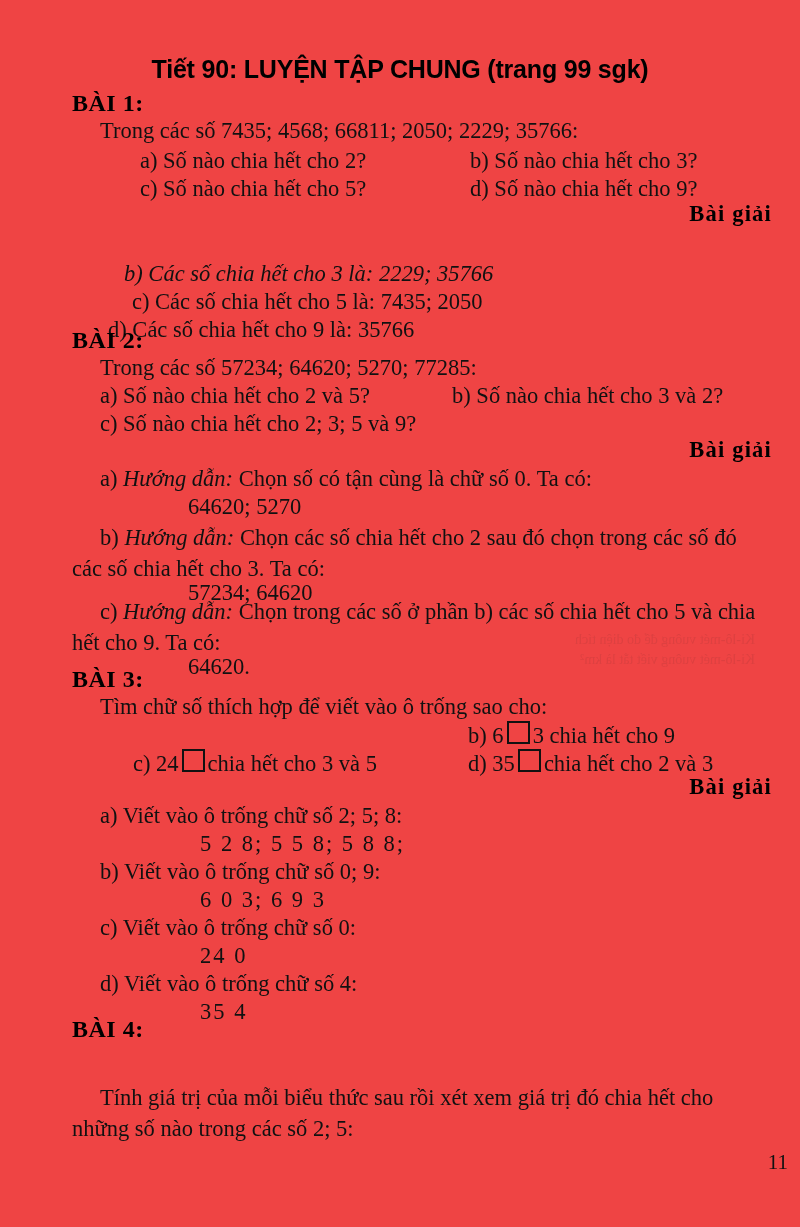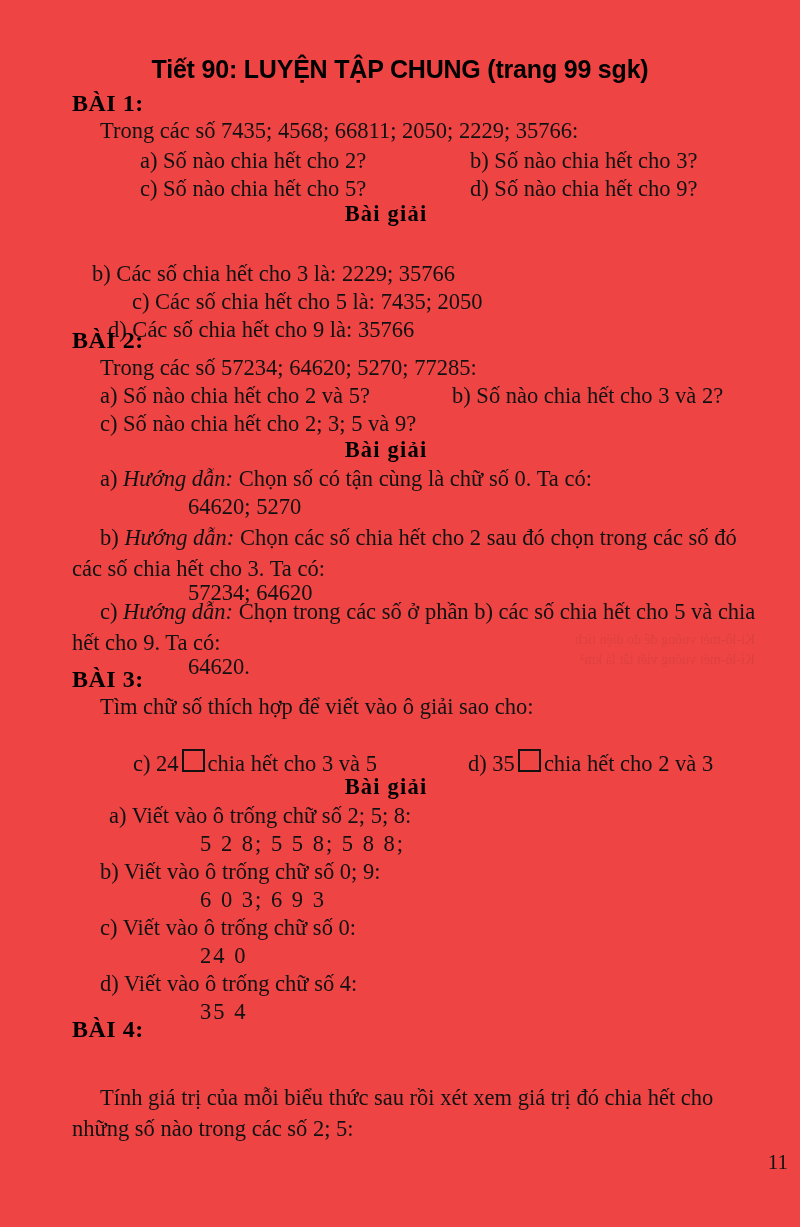--- a/index.html
+++ b/index.html
@@ -47,21 +47,21 @@
     color: #111;
   }
   .line.wrap {
     white-space: normal;
     line-height: 31px;
   }
   .center-head {
     position: absolute;
     width: 772px;
     left: 0;
-    text-align: center;
+    text-align: right;
     font-weight: bold;
     font-size: 22.5px;
     letter-spacing: 1.2px;
     color: #000;
   }
   .ital {
     font-style: italic;
   }
   
   .box {
@@ -110,21 +110,21 @@
 
   <div class="line" style="left:100px; top:118px;">Trong các số 7435; 4568; 66811; 2050; 2229; 35766:</div>
 
   <div class="line" style="left:140px; top:148px;">a) Số nào chia hết cho 2?</div>
   <div class="line" style="left:470px; top:148px;">b) Số nào chia hết cho 3?</div>
   <div class="line" style="left:140px; top:176px;">c) Số nào chia hết cho 5?</div>
   <div class="line" style="left:470px; top:176px;">d) Số nào chia hết cho 9?</div>
 
   <div class="center-head" style="top:201px;">Bài giải</div>
 
-  <div class="line" style="left:92px; top:261px;">b) Các số chia hết cho 3 là: 2229; 35766</div>
+  <div class="line" style="left:124px; top:261px;font-style:italic;">b) Các số chia hết cho 3 là: 2229; 35766</div>
   <div class="line" style="left:108px; top:289px;margin-left:24px;">c) Các số chia hết cho 5 là: 7435; 2050</div>
   <div class="line" style="left:108px; top:317px;">d) Các số chia hết cho 9 là: 35766</div>
 
   <div class="bai-heading" style="left:72px; top:327px;">BÀI 2:</div>
 
   <div class="line" style="left:100px; top:355px;">Trong các số 57234; 64620; 5270; 77285:</div>
 
   <div class="line" style="left:100px; top:383px;">a) Số nào chia hết cho 2 và 5?</div>
   <div class="line" style="left:452px; top:383px;">b) Số nào chia hết cho 3 và 2?</div>
   <div class="line" style="left:100px; top:411px;">c) Số nào chia hết cho 2; 3; 5 và 9?</div>
@@ -152,32 +152,35 @@
   </div>
   <div class="line" style="left:188px; top:654px;">64620.</div>
 
   <div class="bleed">
     <div>Ki-lô-mét vuông để đo diện tích</div>
     <div>Ki-lô-mét vuông viết tắt là km²</div>
   </div>
 
   <div class="bai-heading" style="left:72px; top:666px;">BÀI 3:</div>
 
-  <div class="line" style="left:100px; top:694px;">Tìm chữ số thích hợp để viết vào ô giải sao cho:</div>
+  <div class="line" style="left:100px; top:694px;">Tìm chữ số thích hợp để viết vào ô trống sao cho:</div>
 
+  <div class="line" style="left:468px; top:721px;">
+    <span>b) 6</span><span class="box"></span><span>3 chia hết cho 9</span>
+  </div>
   <div class="line" style="left:133px; top:749px;">
     <span>c) 24</span><span class="box"></span><span>chia hết cho 3 và 5</span>
   </div>
   <div class="line" style="left:468px; top:749px;">
     <span>d) 35</span><span class="box"></span><span>chia hết cho 2 và 3</span>
   </div>
 
   <div class="center-head" style="top:774px;">Bài giải</div>
 
-  <div class="line" style="left:100px; top:803px;margin-left:9px;">a) Viết vào ô trống chữ số 2; 5; 8:</div>
+  <div class="line" style="left:100px; top:803px;">a) Viết vào ô trống chữ số 2; 5; 8:</div>
   <div class="line spaced" style="left:200px; top:831px;">5 2 8;   5 5 8;   5 8 8;</div>
 
   <div class="line" style="left:100px; top:859px;">b) Viết vào ô trống chữ số 0; 9:</div>
   <div class="line spaced" style="left:200px; top:887px;">6 0 3;   6 9 3</div>
 
   <div class="line" style="left:100px; top:915px;">c) Viết vào ô trống chữ số 0:</div>
   <div class="line spaced" style="left:200px; top:943px;">24 0</div>
 
   <div class="line" style="left:100px; top:971px;">d) Viết vào ô trống chữ số 4:</div>
   <div class="line spaced" style="left:200px; top:999px;">35 4</div>

